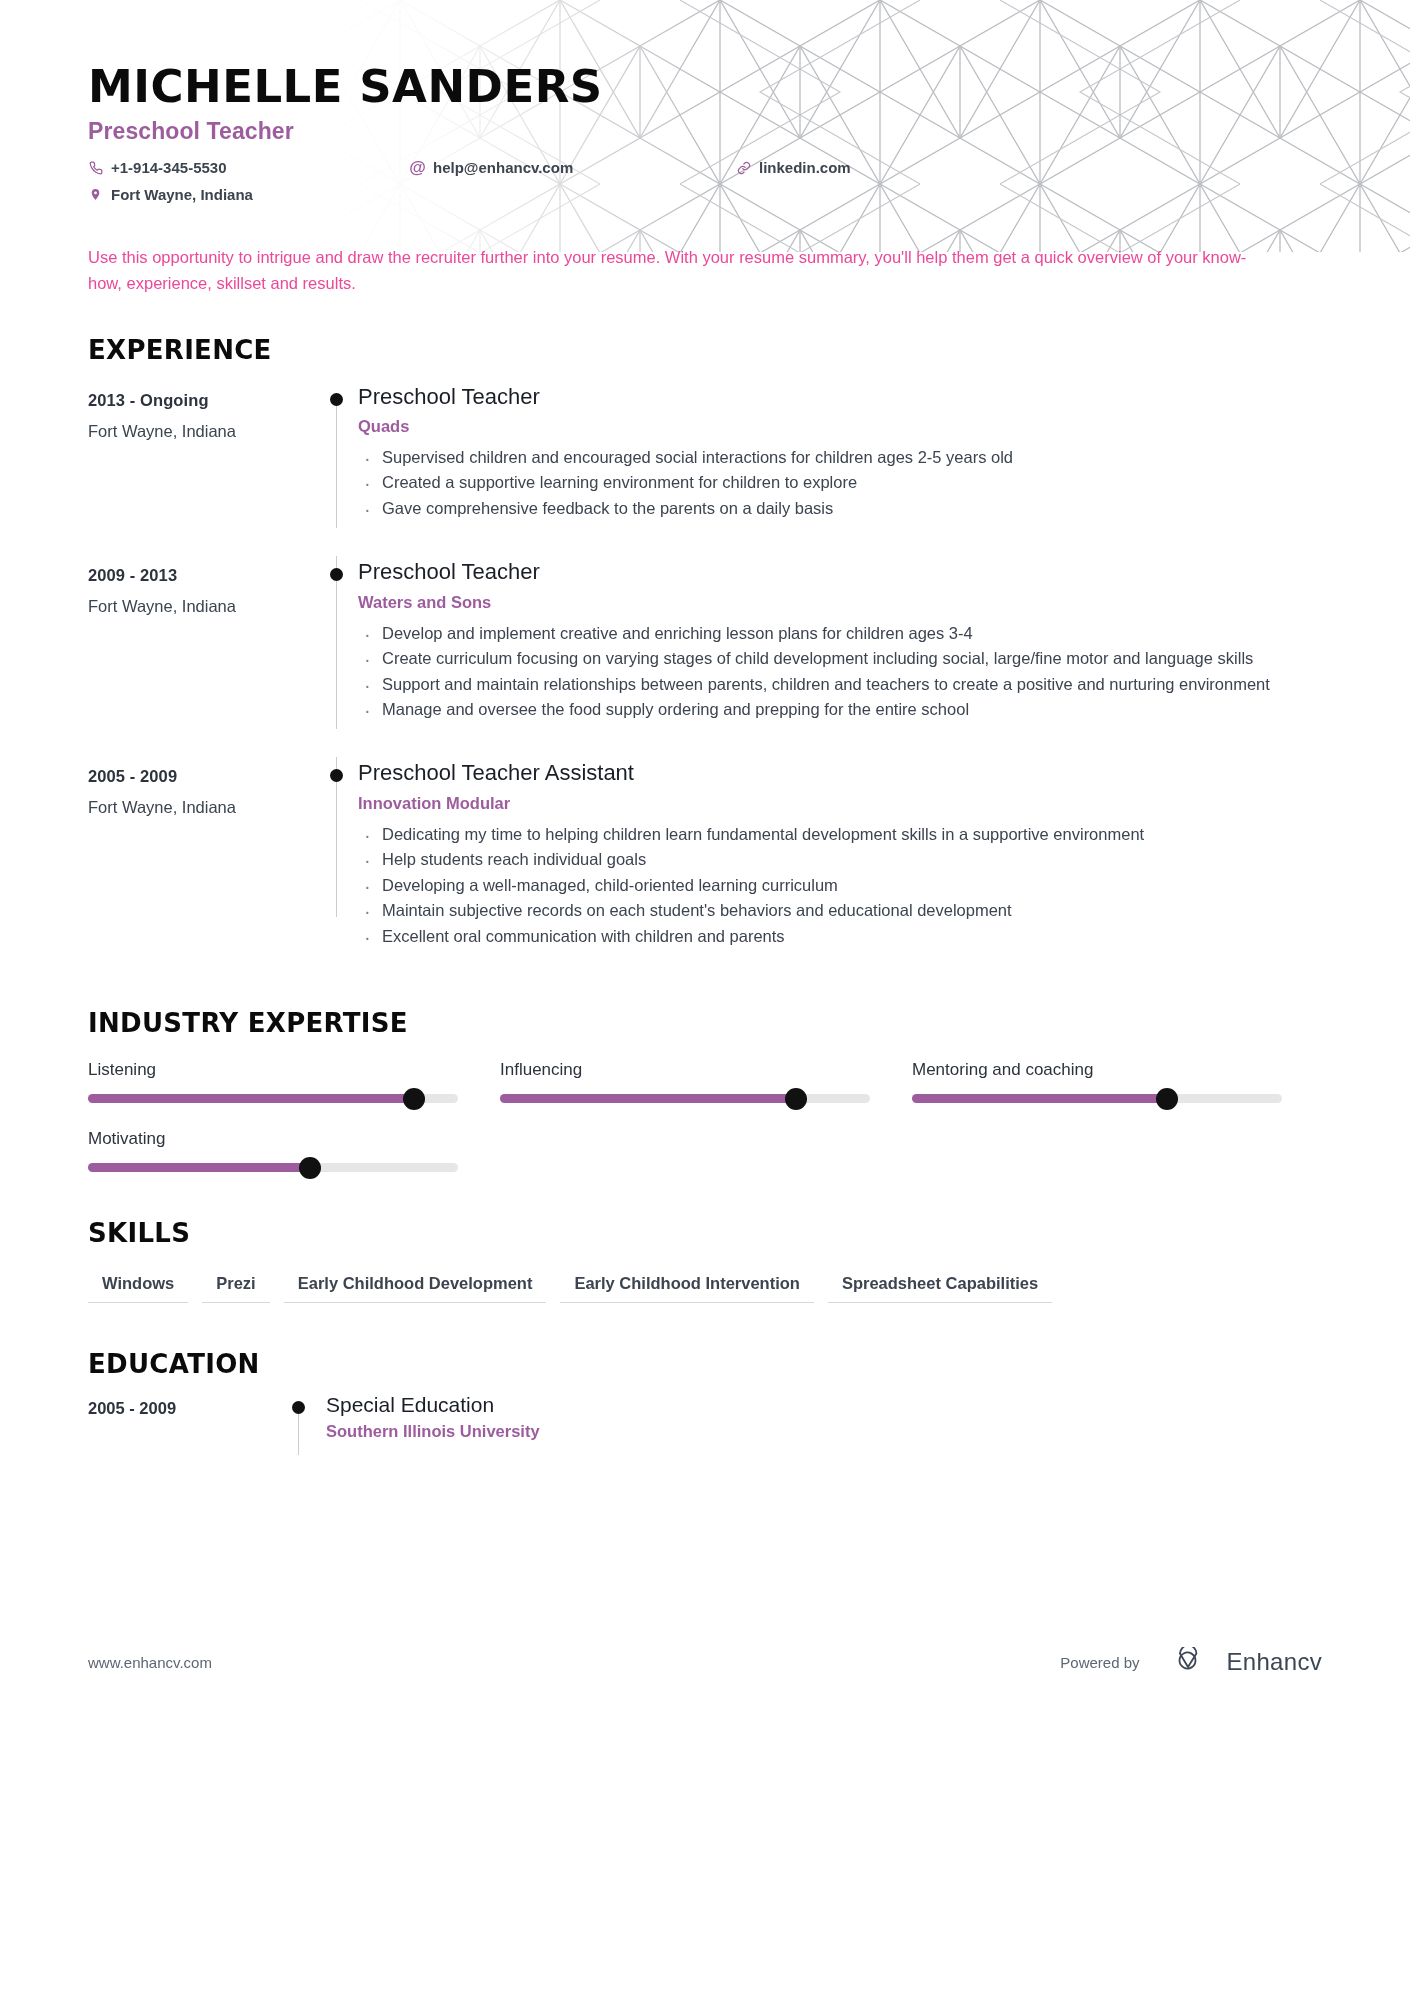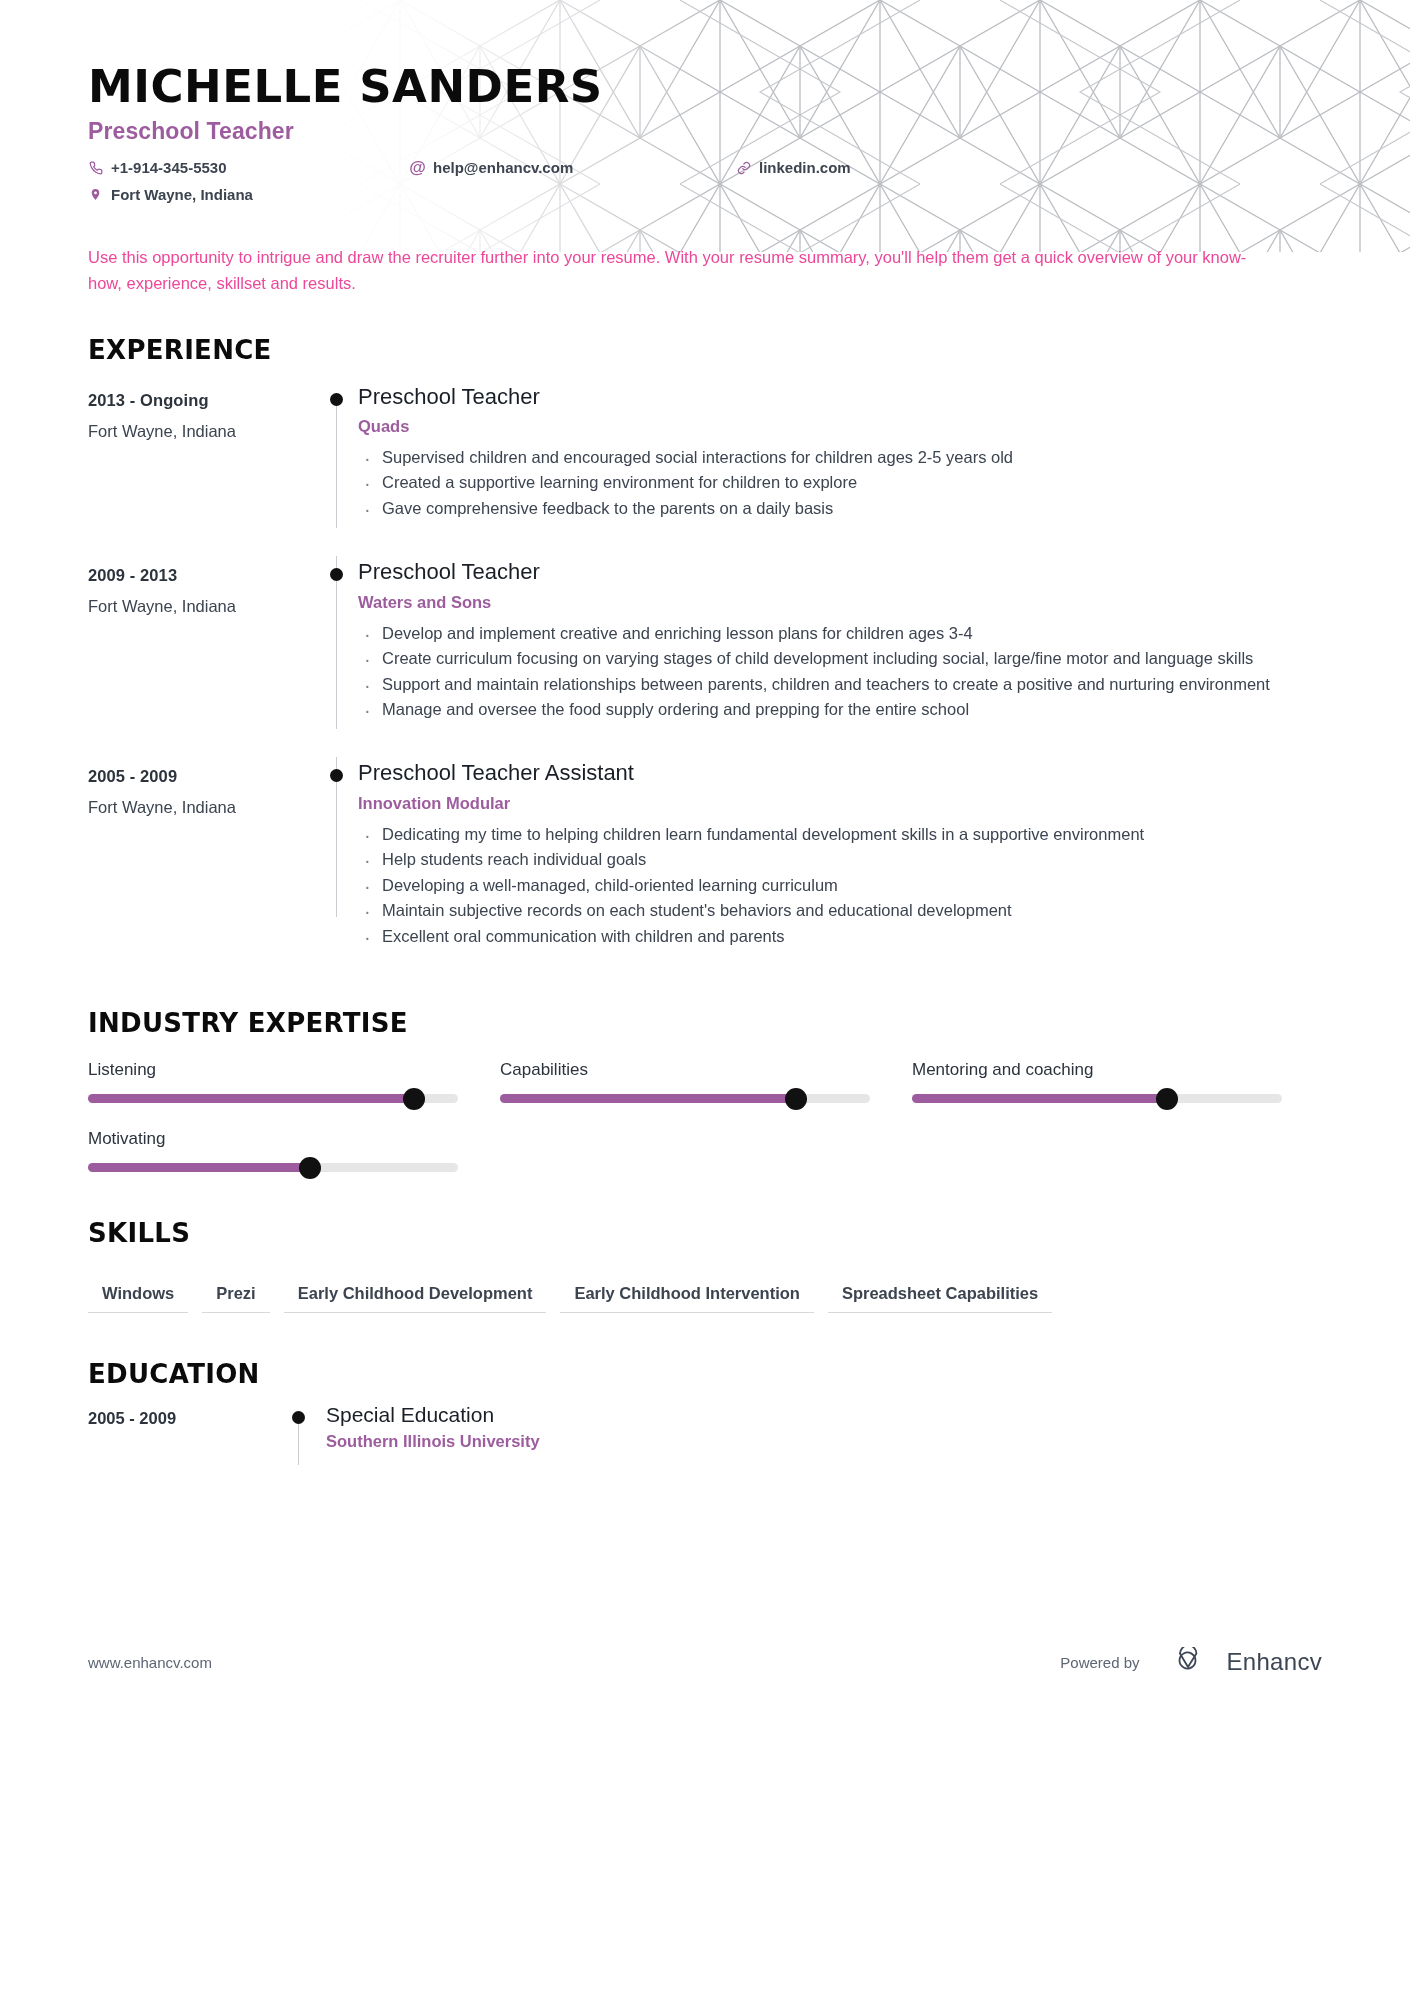--- a/index.html
+++ b/index.html
@@ -256,21 +256,21 @@
     width: 22px;
     height: 22px;
     margin-left: -11px;
     margin-top: -11px;
     border-radius: 50%;
     background: #111111;
   }
 
   
   .skills-row {
-    margin-top: 36px;
+    margin-top: 26px;
     display: flex;
     flex-wrap: wrap;
     gap: 0 14px;
   }
   .skill-chip {
     font-size: 16.5px;
     font-weight: 700;
     color: #3c4450;
     padding: 0 14px 9px 14px;
     border-bottom: 1.5px solid #d6d8dc;
@@ -469,21 +469,21 @@
 
         <div class="slider-item">
           <div class="slider-label">Listening</div>
           <div class="slider-track">
             <div class="slider-fill" style="width: 88%; background: rgb(157, 92, 157);"></div>
             <div class="slider-knob" style="left: 88%;"></div>
           </div>
         </div>
 
         <div class="slider-item">
-          <div class="slider-label">Capabilities</div>
+          <div class="slider-label">Influencing</div>
           <div class="slider-track">
             <div class="slider-fill" style="width: 80%; background: rgb(157, 92, 157);"></div>
             <div class="slider-knob" style="left: 80%;"></div>
           </div>
         </div>
 
         <div class="slider-item">
           <div class="slider-label">Mentoring and coaching</div>
           <div class="slider-track">
             <div class="slider-fill" style="width: 69%; background: rgb(157, 92, 157);"></div>

